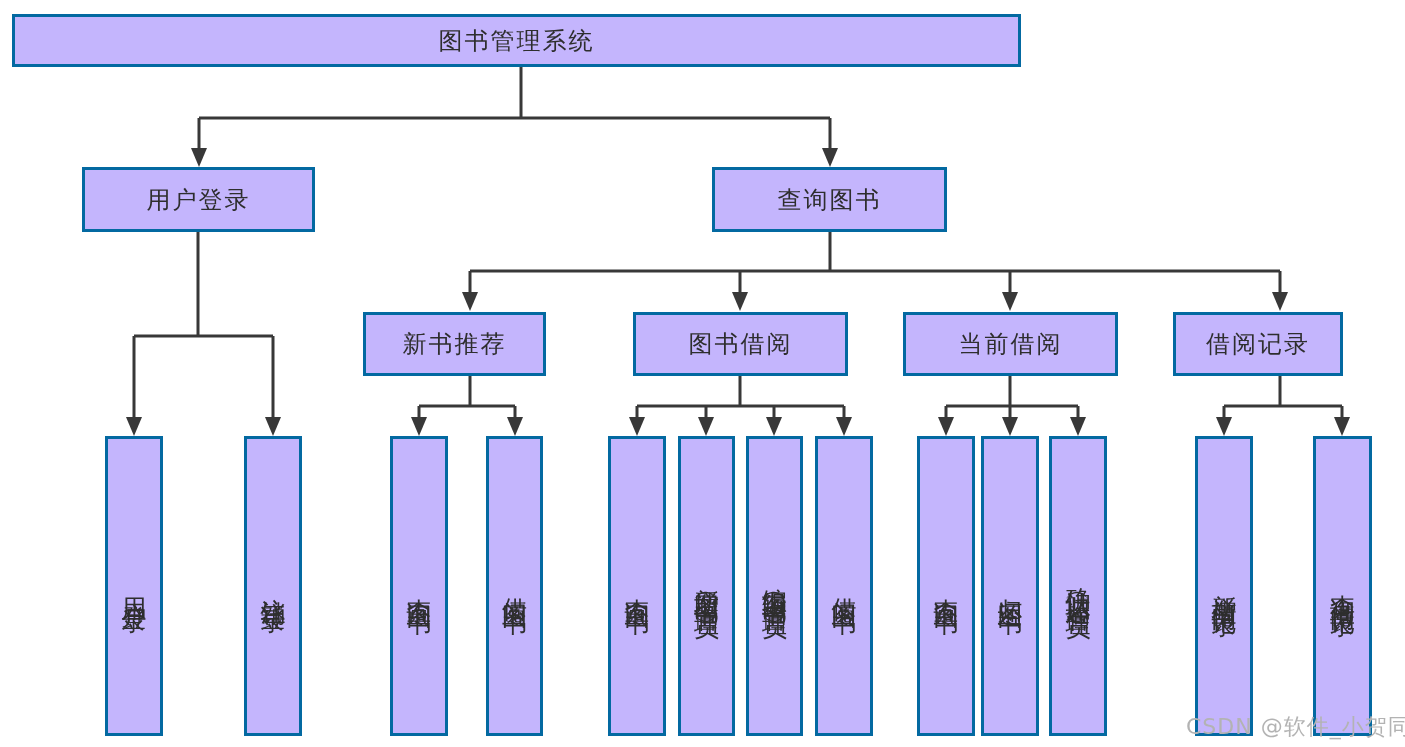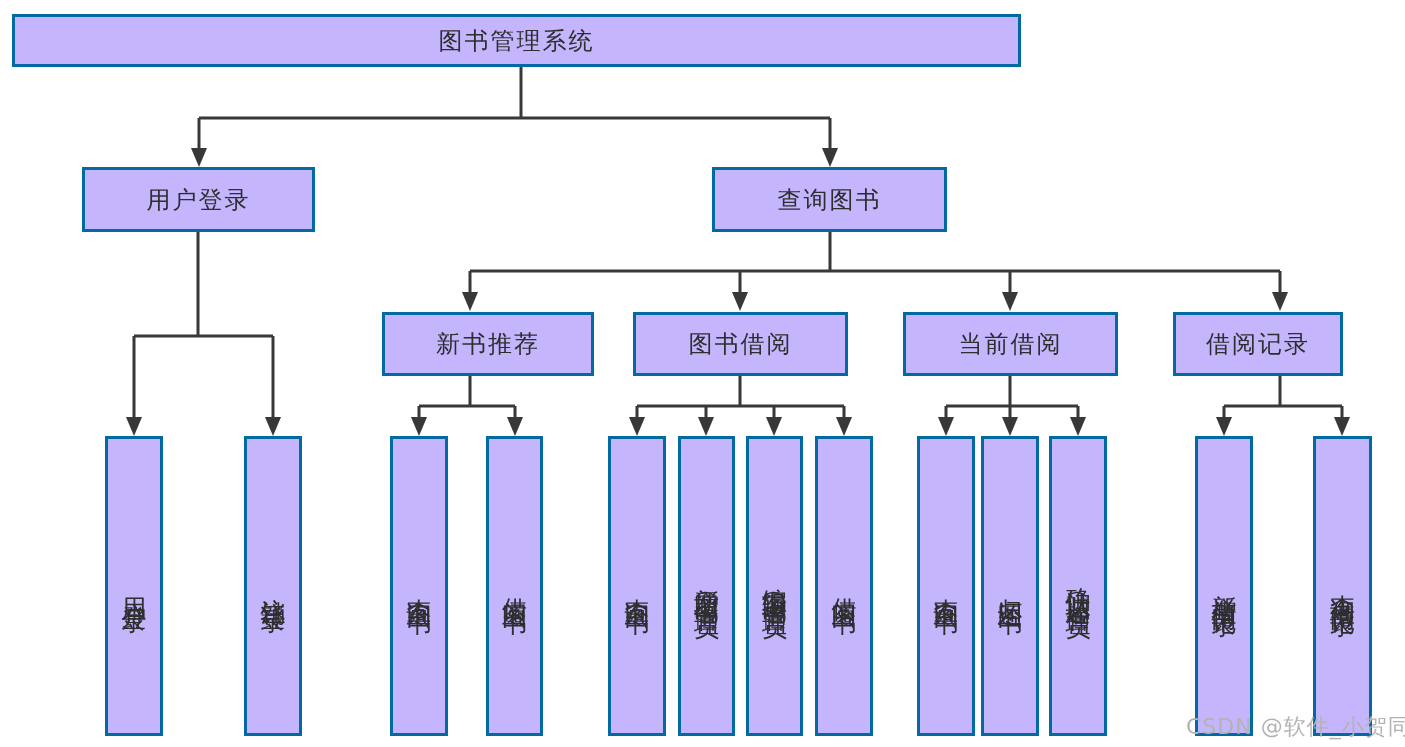--- a/index.html
+++ b/index.html
@@ -85,21 +85,21 @@
       <polygon points="1216,417 1232,417 1224,436"></polygon>
       <polygon points="1334,417 1350,417 1342,436"></polygon>
     </g>
   </svg>
 
   <div class="node" style="left:12px; top:14px; width:1009px; height:53px;">图书管理系统</div>
 
   <div class="node" style="left:82px; top:167px; width:233px; height:65px;">用户登录</div>
   <div class="node" style="left:712px; top:167px; width:235px; height:65px;">查询图书</div>
 
-  <div class="node" style="left:382px; top:312px; width:212px; height:64px;">新书推荐</div>
+  <div class="node" style="left:363px; top:312px; width:183px; height:64px;">新书推荐</div>
   <div class="node" style="left:633px; top:312px; width:215px; height:64px;">图书借阅</div>
   <div class="node" style="left:903px; top:312px; width:215px; height:64px;">当前借阅</div>
   <div class="node" style="left:1173px; top:312px; width:170px; height:64px;">借阅记录</div>
 
   <div class="node leaf" style="left:105px; top:436px; width:58px; height:300px;">用户登录</div>
   <div class="node leaf" style="left:244px; top:436px; width:58px; height:300px;">注销登录</div>
 
   <div class="node leaf" style="left:390px; top:436px; width:58px; height:300px;">查询图书</div>
   <div class="node leaf" style="left:486px; top:436px; width:57px; height:300px;">借阅图书</div>
 

